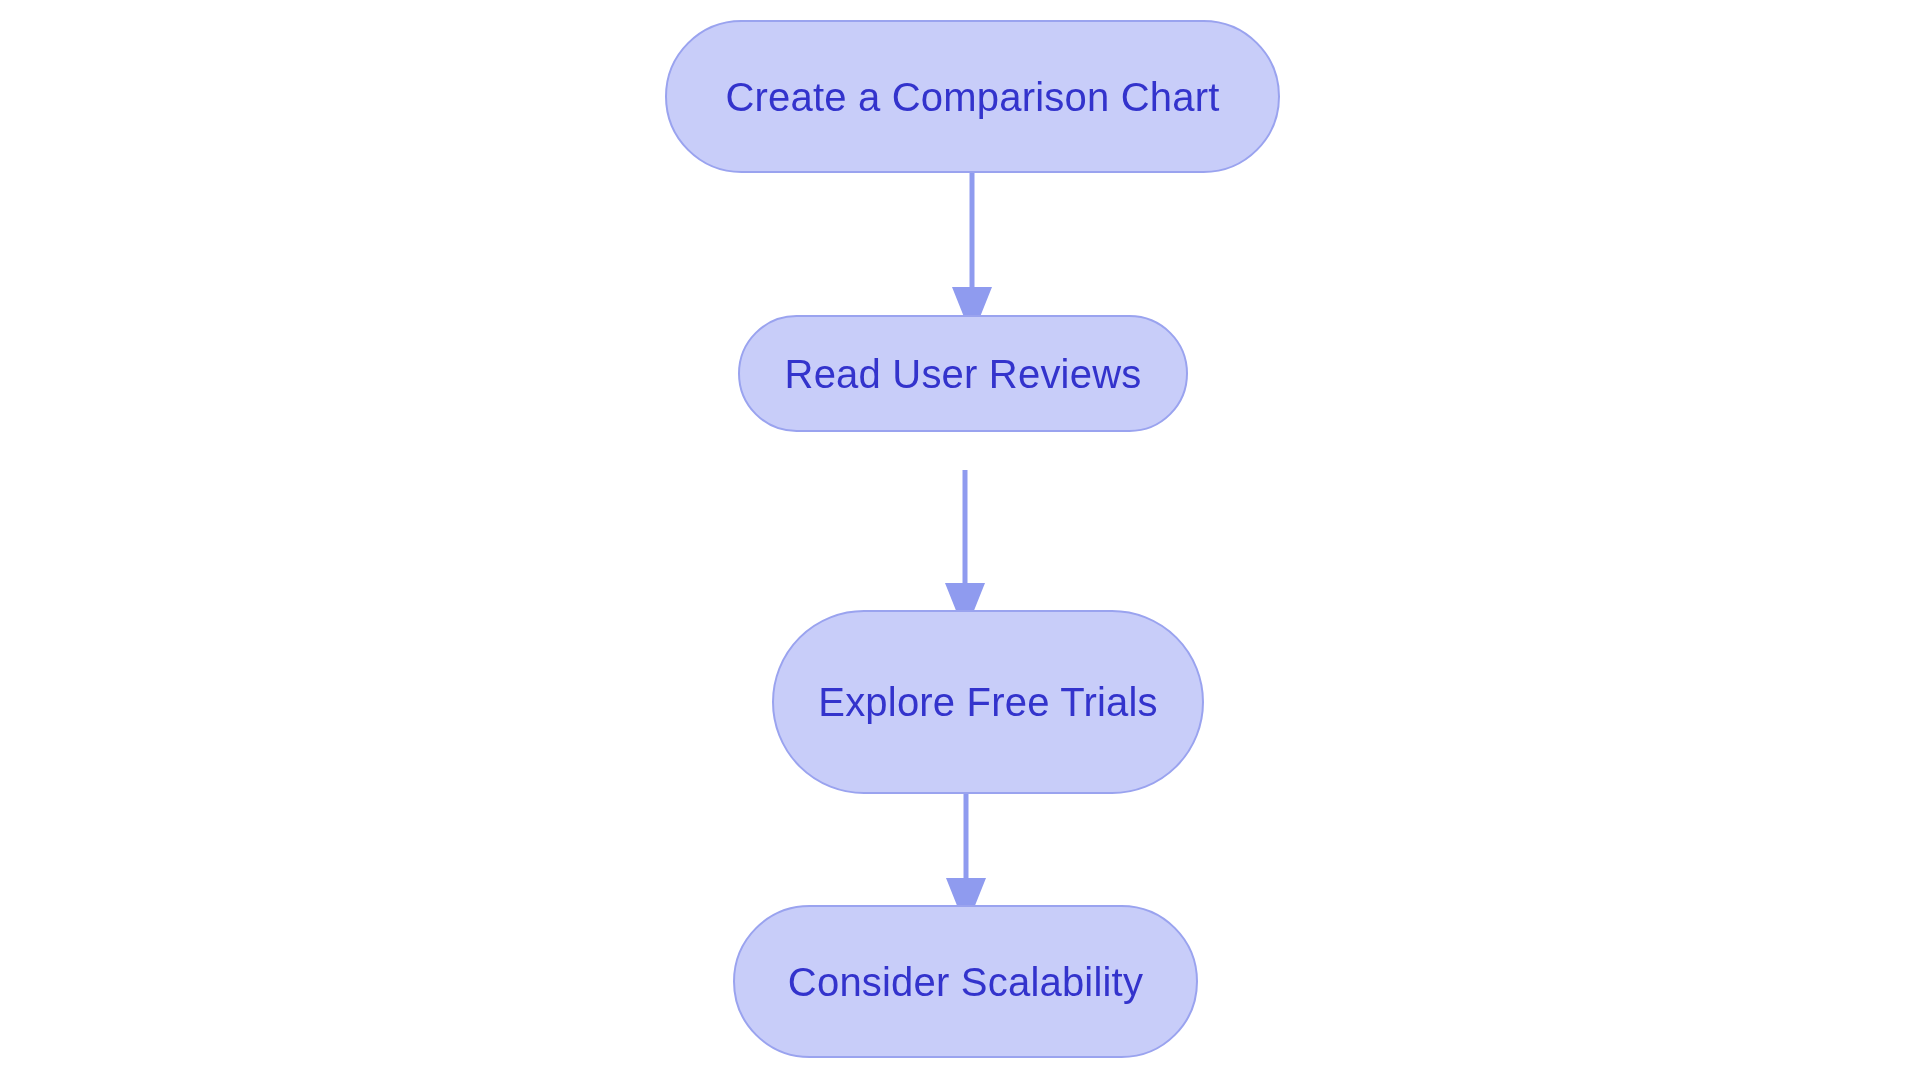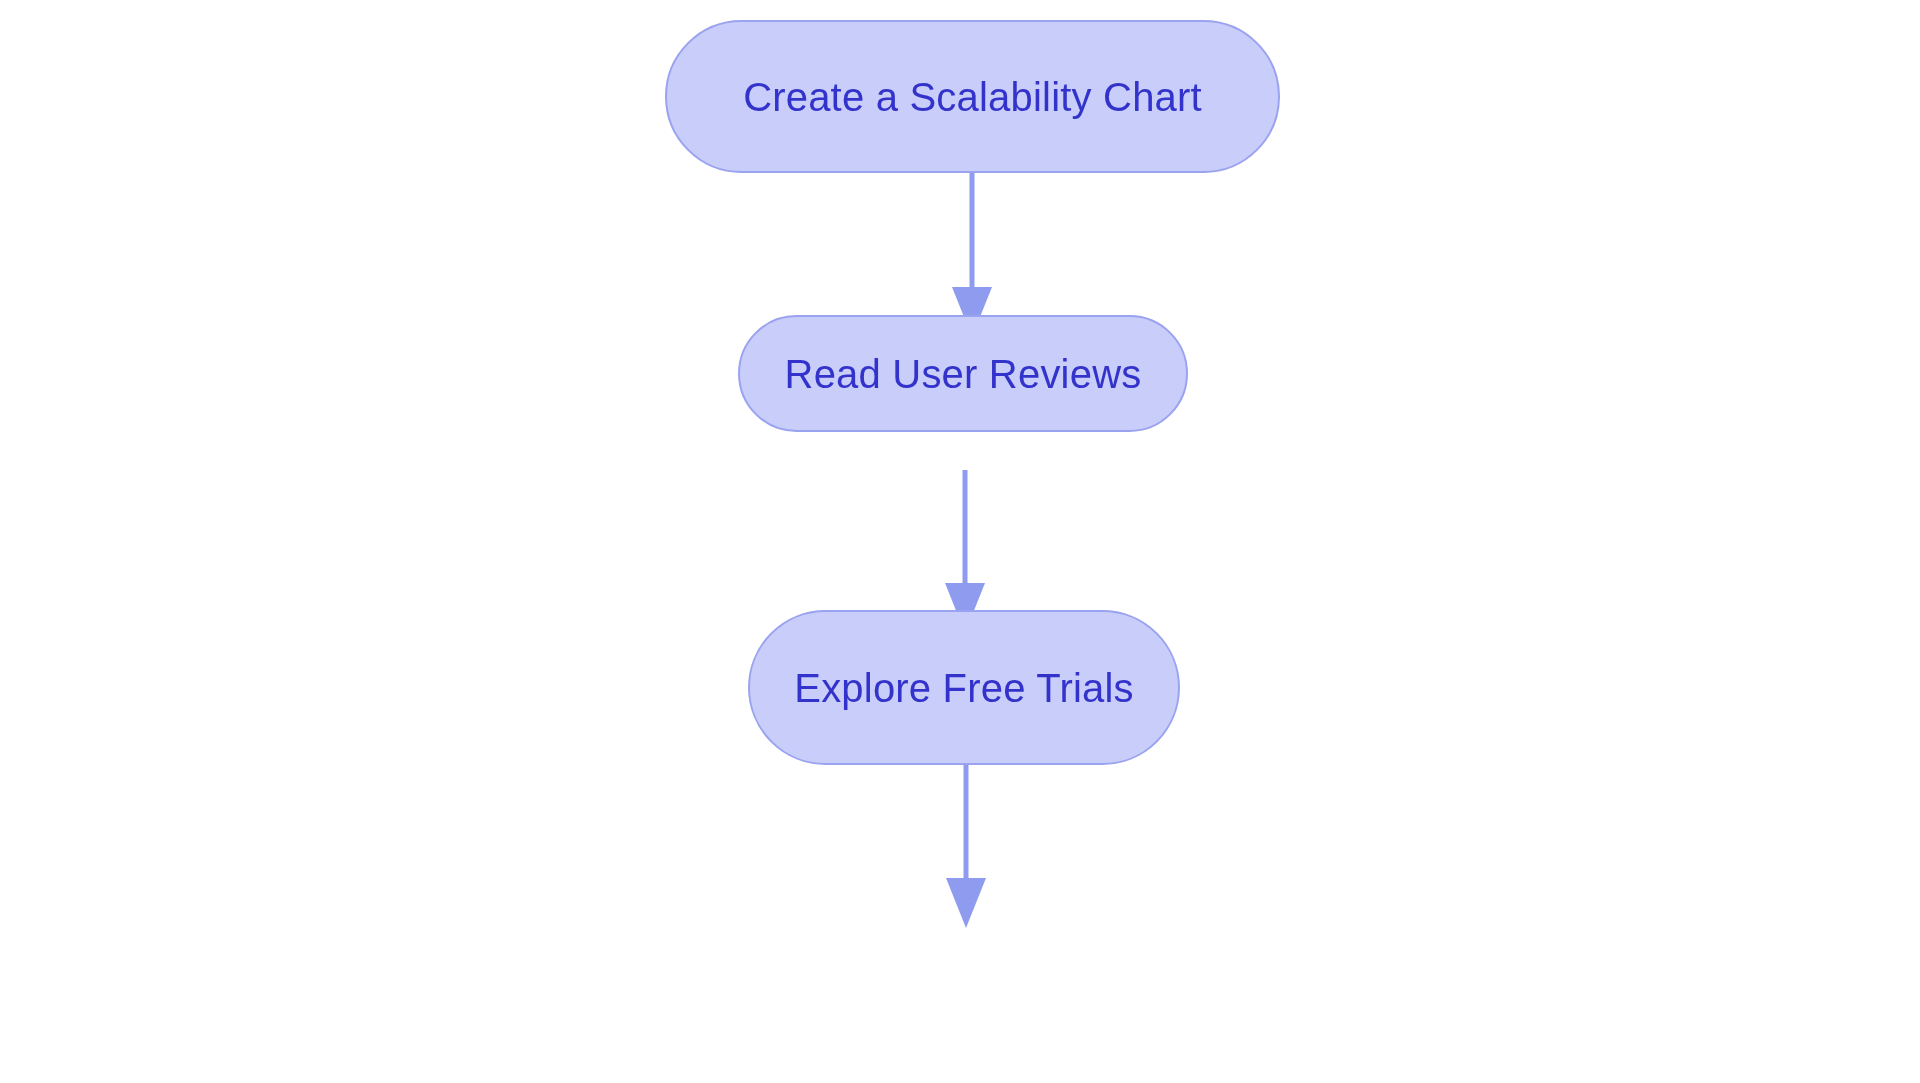--- a/index.html
+++ b/index.html
@@ -45,21 +45,21 @@
     font-size: 40px;
     font-weight: 400;
     letter-spacing: 0.2px;
     line-height: 1.1;
     white-space: nowrap;
     user-select: none;
   }
   
   #node-0 { left: 665px; top: 20px;  width: 615px; height: 153px; }
   #node-1 { left: 738px; top: 315px; width: 450px; height: 117px; }
-  #node-2 { left: 748px; top: 610px; width: 432px; height: 155px; }
+  #node-2 { left: 772px; top: 610px; width: 432px; height: 184px; }
   #node-3 { left: 733px; top: 905px; width: 465px; height: 153px; }
 </style>
 </head>
 <body>
 
 <div id="flow-root">
 
   <svg id="flow-svg" viewBox="0 0 1920 1083" xmlns="http://www.w3.org/2000/svg">
     <defs>
       <marker id="arrowhead" markerWidth="10" markerHeight="8" refX="1" refY="4" orient="auto" markerUnits="strokeWidth">
@@ -68,25 +68,28 @@
     </defs>
 
     <line x1="972" y1="173" x2="972" y2="292" stroke="#8f9bef" stroke-width="5" marker-end="url(#arrowhead)"></line>
 
     <line x1="965" y1="470" x2="965" y2="588" stroke="#8f9bef" stroke-width="5" marker-end="url(#arrowhead)"></line>
 
     <line x1="966" y1="765" x2="966" y2="883" stroke="#8f9bef" stroke-width="5" marker-end="url(#arrowhead)"></line>
   </svg>
 
   <div class="node-box" id="node-0">
-    <span class="node-label">Create a Scalability Chart</span>
+    <span class="node-label">Create a Comparison Chart</span>
   </div>
 
   <div class="node-box" id="node-1">
     <span class="node-label">Read User Reviews</span>
   </div>
 
   <div class="node-box" id="node-2">
     <span class="node-label">Explore Free Trials</span>
   </div>
 
+  <div class="node-box" id="node-3">
+    <span class="node-label">Consider Scalability</span>
+  </div>
 
 </div>
 
 </body></html>

